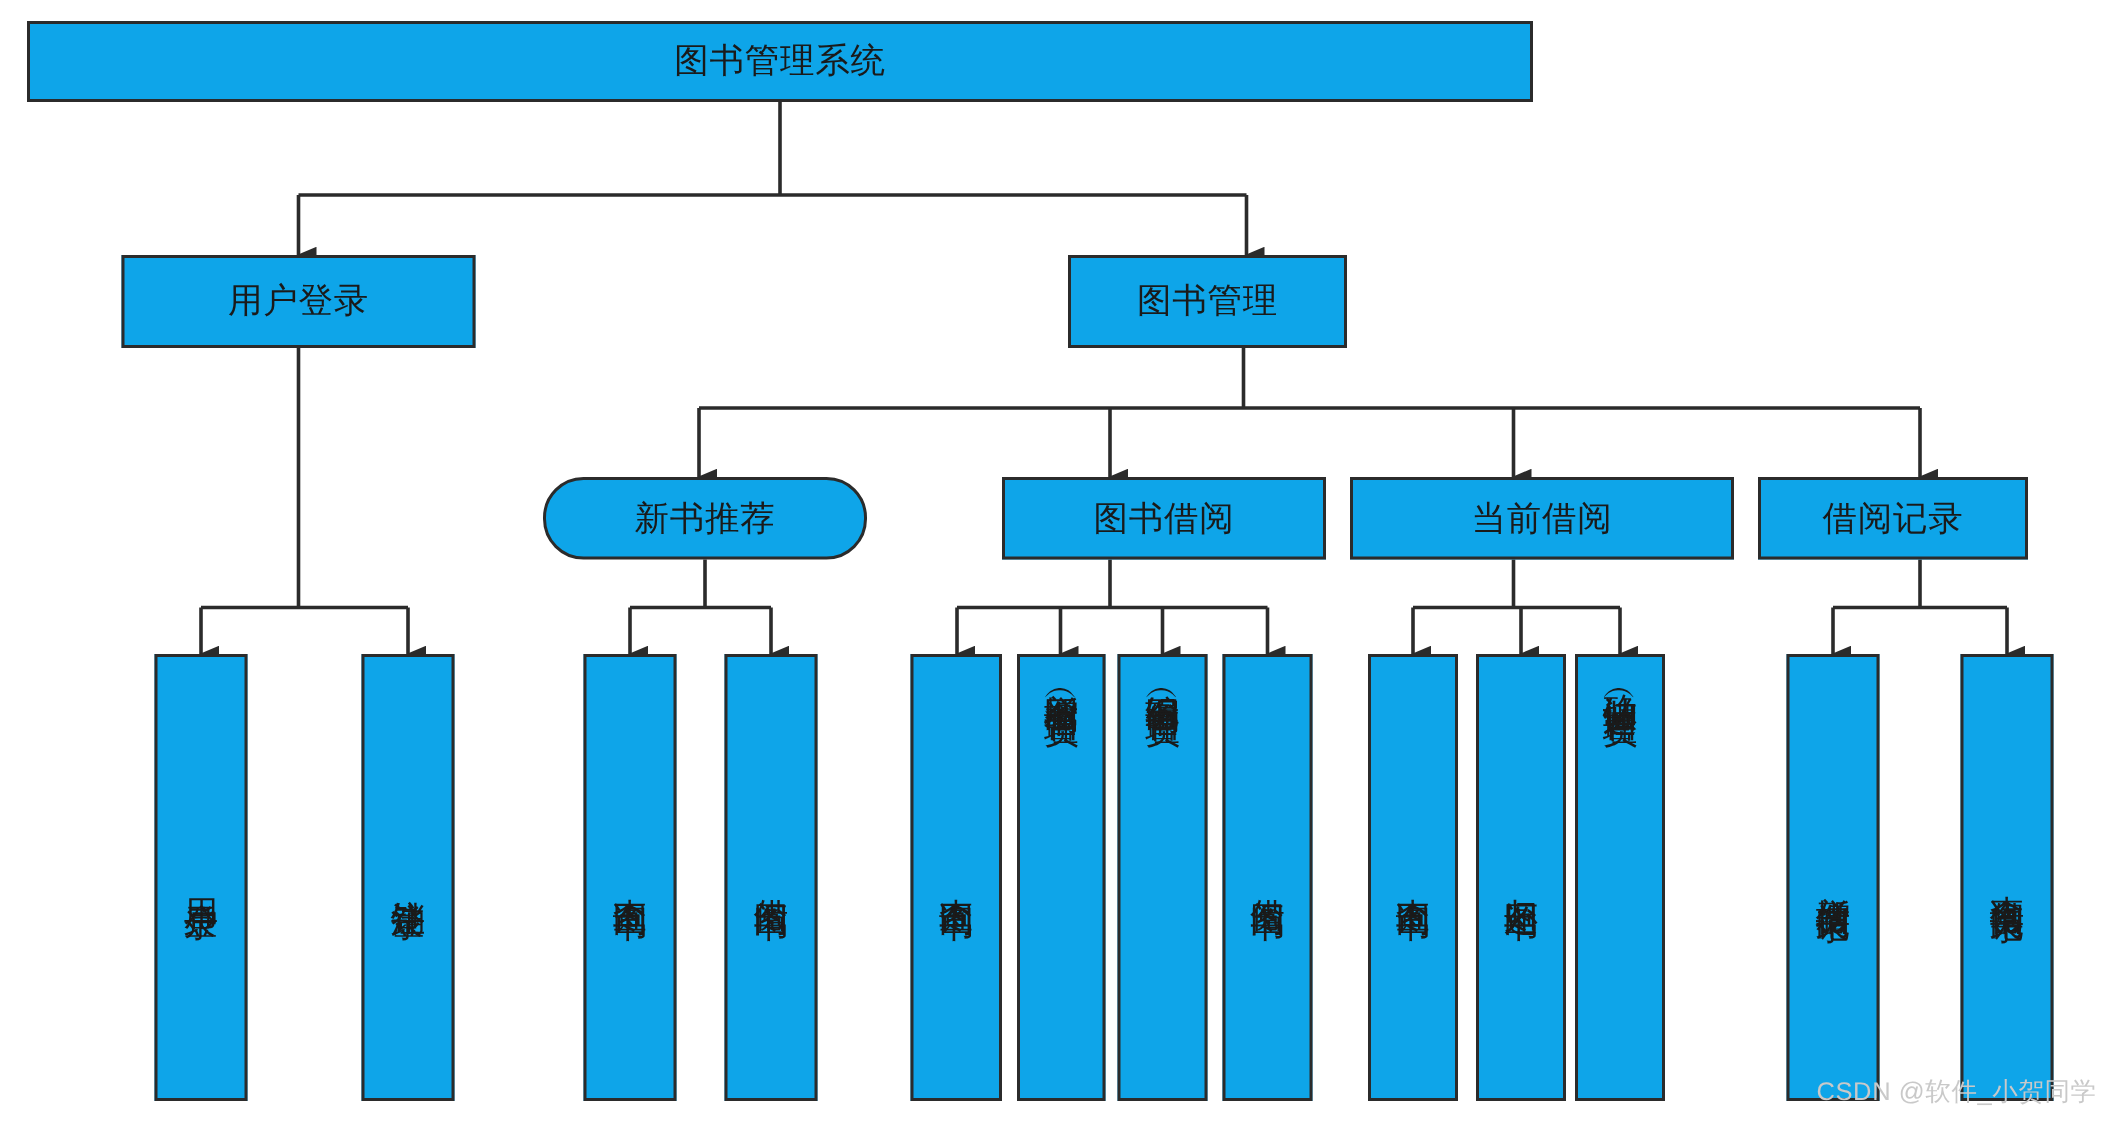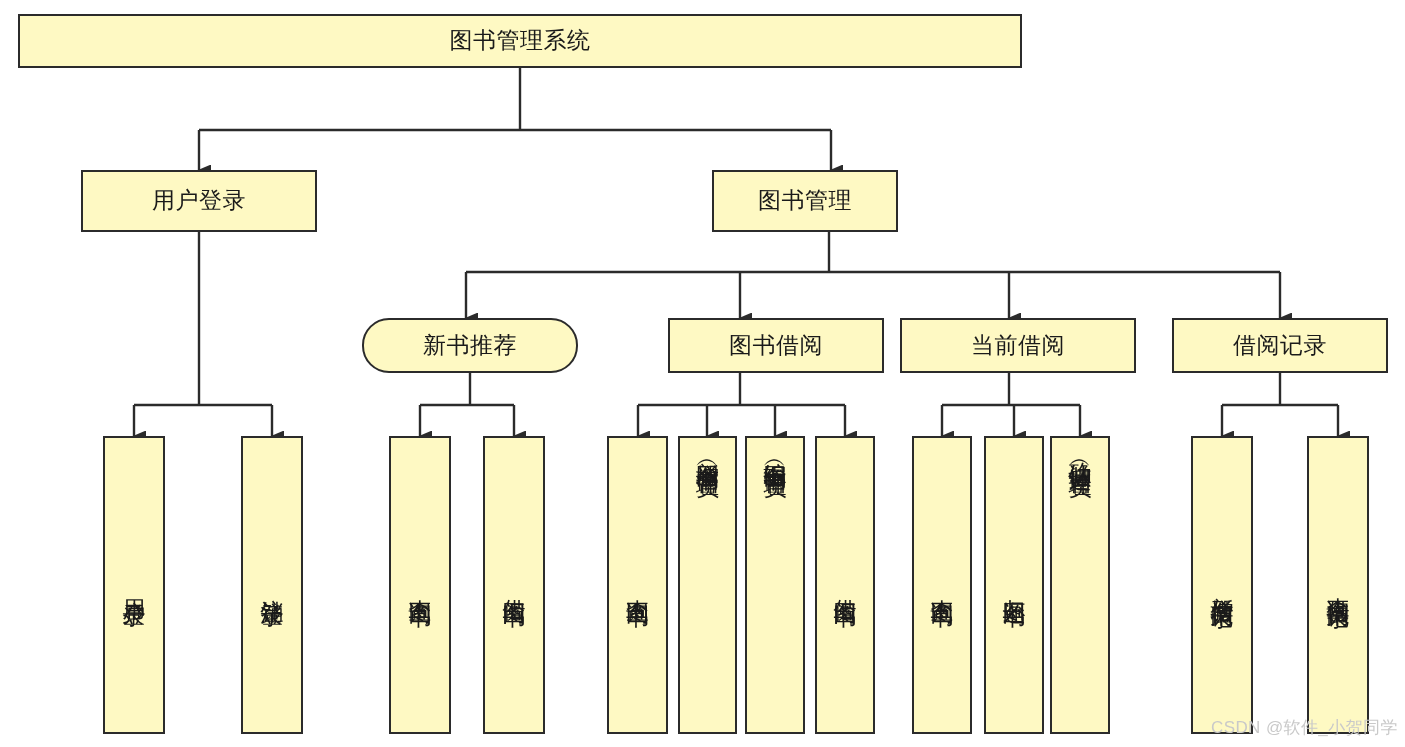--- a/index.html
+++ b/index.html
@@ -21,21 +21,21 @@
     position: absolute;
     left: 0;
     top: 0;
     width: 1405px;
     height: 747px;
     pointer-events: none;
   }
   .node {
     position: absolute;
     box-sizing: border-box;
-    background: #fef9c3;
+    background: #0ea5e9;
     border: 2px solid #2b2b2b;
     display: flex;
     align-items: center;
     justify-content: center;
     color: #1a1a1a;
   }
   .node .label-h {
     font-size: 23px;
     line-height: 1.1;
     letter-spacing: 0.5px;
@@ -132,24 +132,24 @@
   <div class="node" id="n-book_manage" style="left: 712px; top: 170px; width: 186px; height: 62px;">
     <span class="label-h">图书管理</span>
   </div>
 
   <div class="node" id="n-new_book_rec" style="left: 362px; top: 318px; width: 216px; height: 55px; border-radius: 27px;">
     <span class="label-h">新书推荐</span>
   </div>
   <div class="node" id="n-book_borrow" style="left: 668px; top: 318px; width: 216px; height: 55px;">
     <span class="label-h">图书借阅</span>
   </div>
-  <div class="node" id="n-current_borrow" style="left: 900px; top: 318px; width: 236px; height: 55px;">
+  <div class="node" id="n-current_borrow" style="left: 900px; top: 318px; width: 256px; height: 55px;">
     <span class="label-h">当前借阅</span>
   </div>
-  <div class="node" id="n-borrow_record" style="left: 1172px; top: 318px; width: 216px; height: 55px;">
+  <div class="node" id="n-borrow_record" style="left: 1172px; top: 318px; width: 180px; height: 55px;">
     <span class="label-h">借阅记录</span>
   </div>
 
   <div id="leaf-host">
       <div class="node leaf centered" style="left: 103px; top: 436px; width: 62px; height: 298px;">
         <span class="label-v">用户登录</span>
       </div>
       <div class="node leaf centered" style="left: 241px; top: 436px; width: 62px; height: 298px;">
         <span class="label-v">注销登录</span>
       </div>

